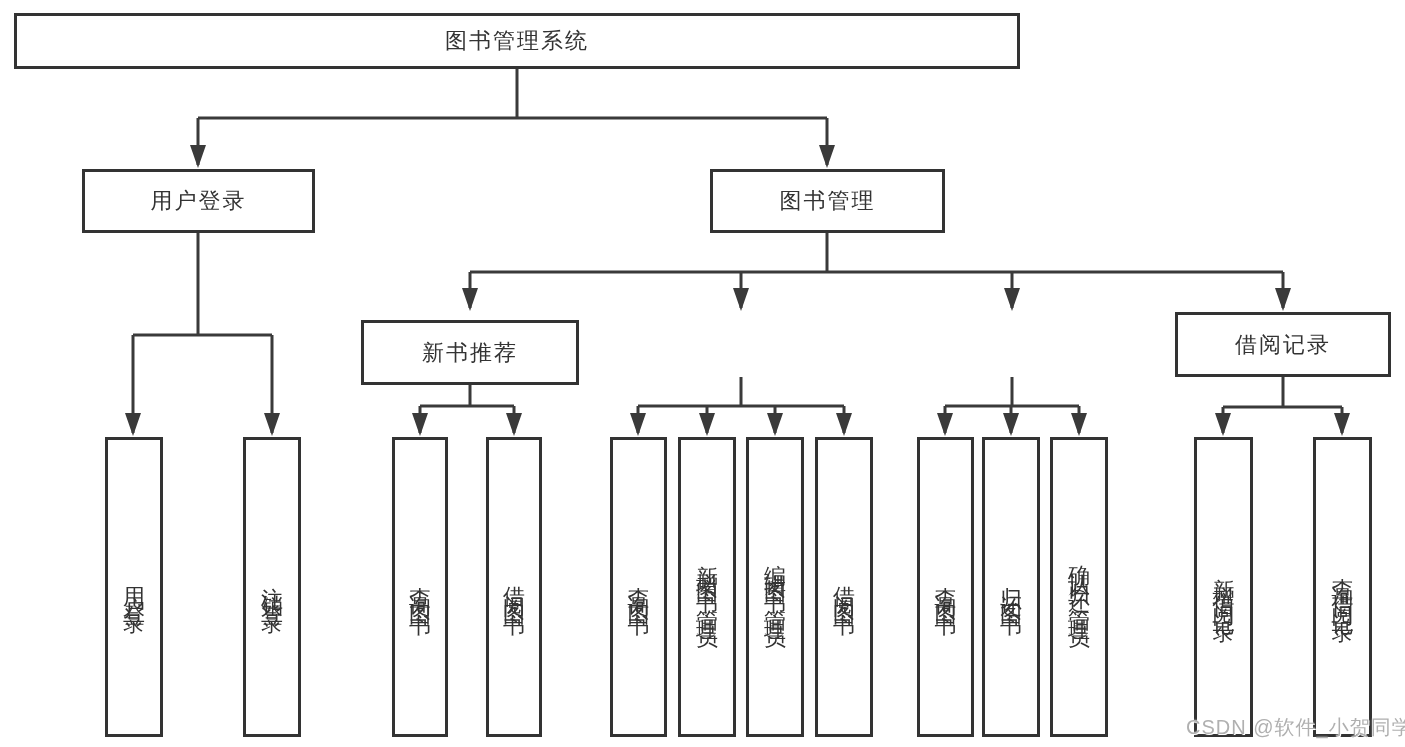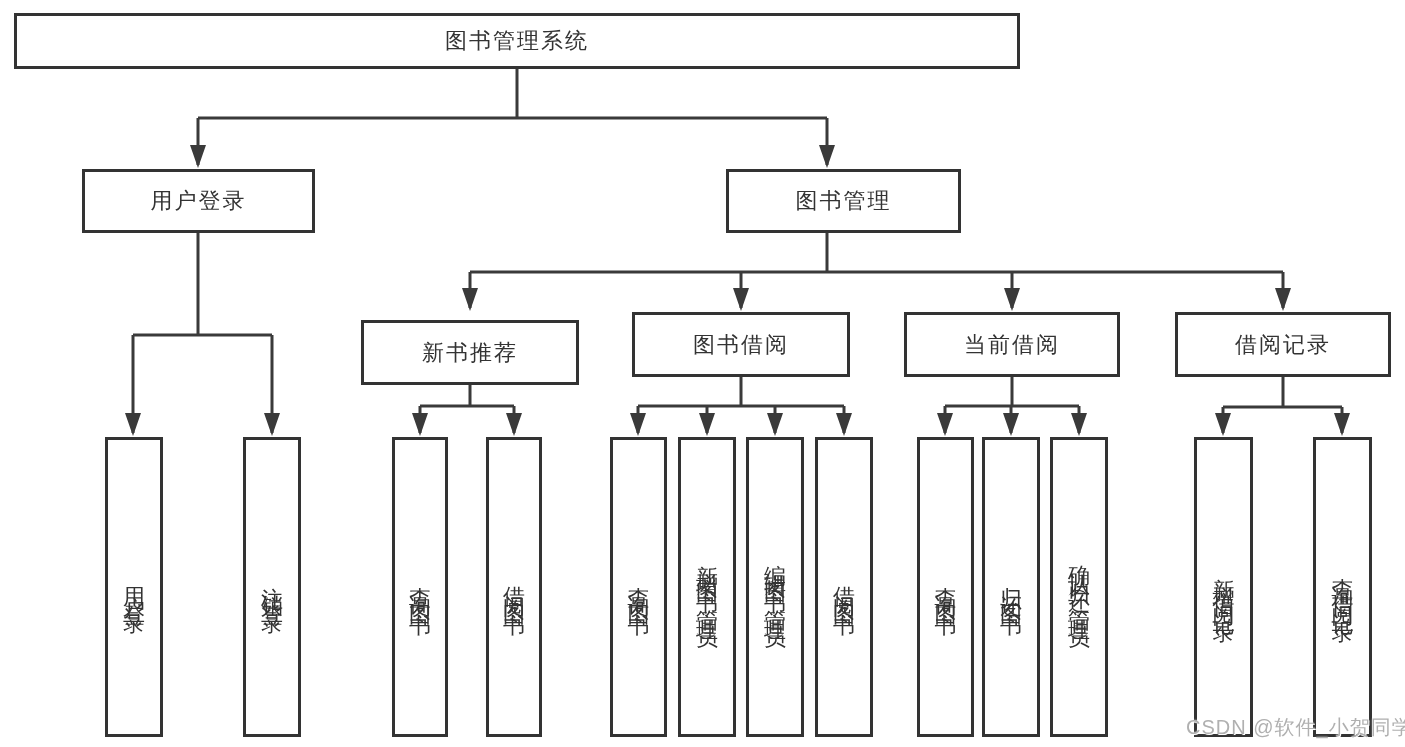--- a/index.html
+++ b/index.html
@@ -82,25 +82,23 @@
       <polygon points="1003,413 1019,413 1011,436"></polygon>
       <polygon points="1071,413 1087,413 1079,436"></polygon>
       <polygon points="1215,413 1231,413 1223,436"></polygon>
       <polygon points="1334,413 1350,413 1342,436"></polygon>
     </g>
   </svg>
 
   <div class="node hnode" style="left:14px;top:13px;width:1006px;height:56px;">图书管理系统</div>
 
   <div class="node hnode" style="left:82px;top:169px;width:233px;height:64px;">用户登录</div>
-  <div class="node hnode" style="left:710px;top:169px;width:235px;height:64px;margin-left:16px;">图书管理</div>
+  <div class="node hnode" style="left:710px;top:169px;width:235px;height:64px;">图书管理</div>
 
   <div class="node hnode" style="left:361px;top:320px;width:218px;height:65px;">新书推荐</div>
-  <div class="node hnode" style="left:632px;top:312px;width:218px;height:65px;">图书借阅</div>
-  <div class="node hnode" style="left:904px;top:312px;width:216px;height:65px;">当前借阅</div>
   <div class="node hnode" style="left:1175px;top:312px;width:216px;height:65px;">借阅记录</div>
 
   <div class="node vnode" style="left:105px;top:437px;width:58px;height:300px;">
     <span>用户登录</span>
   </div>
   <div class="node vnode" style="left:243px;top:437px;width:58px;height:300px;">
     <span>注销登录</span>
   </div>
 
   <div class="node vnode" style="left:392px;top:437px;width:56px;height:300px;">

